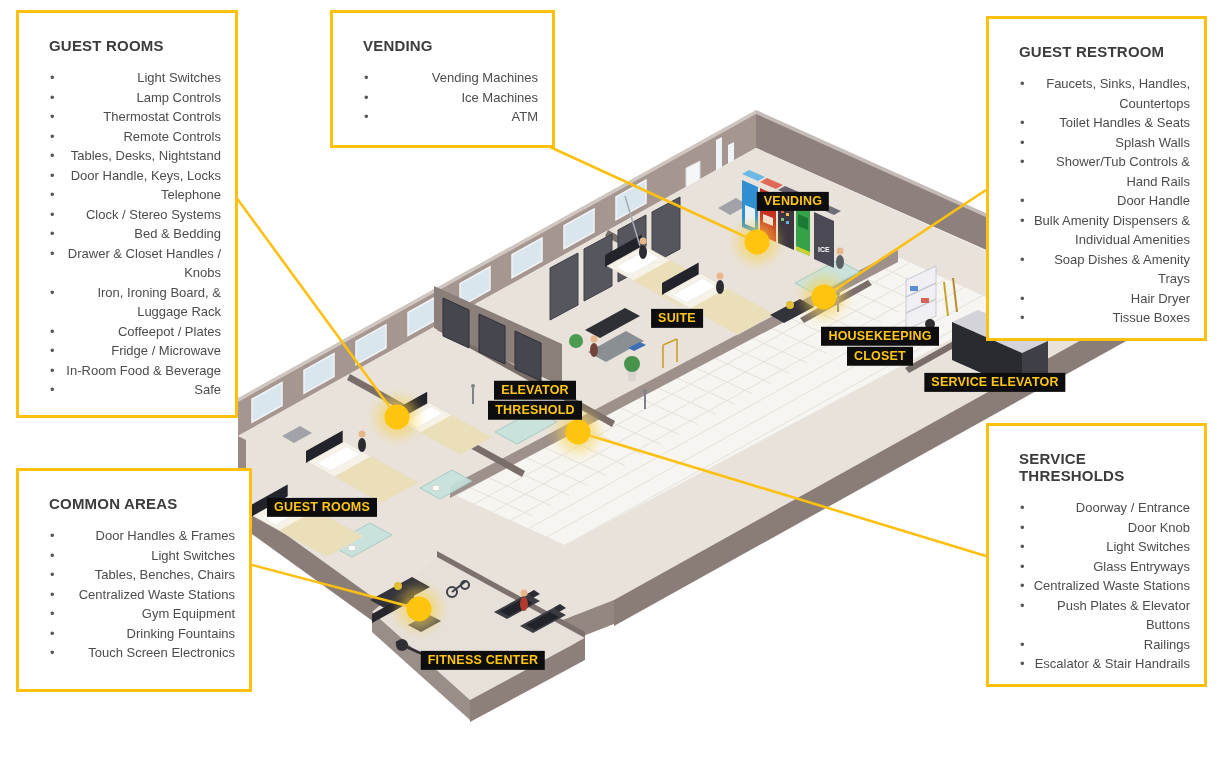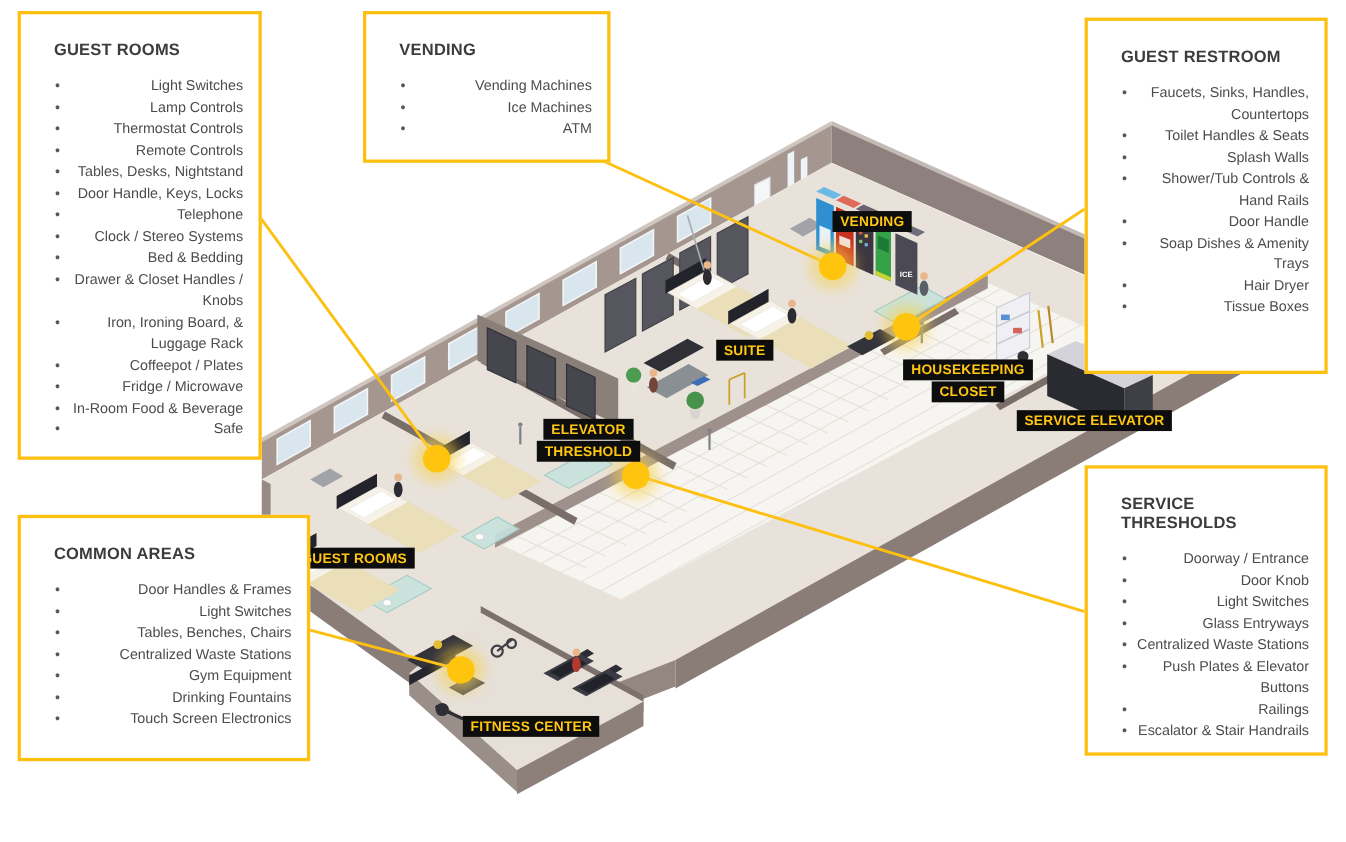--- a/index.html
+++ b/index.html
@@ -27,21 +27,21 @@
     margin:0 0 14px 0;font-size:15px;font-weight:700;color:var(--title-text);
     letter-spacing:.2px;
   }
   .callout ul{margin:0;padding:0;list-style:none;font-size:13px;color:var(--body-text);text-align:right;}
   .callout li{position:relative;padding-left:13px;line-height:1.5;}
   .callout li::before{content:"\2022";position:absolute;left:1px;color:#57585A;}
 
   #box-guest-rooms{left:16px;top:10px;width:222px;min-height:408px;}
   #box-vending{left:330px;top:10px;width:225px;min-height:138px;}
   #box-guest-restroom{left:986px;top:16px;width:221px;min-height:324px;}
-  #box-common-areas{left:16px;top:468px;width:266px;min-height:224px;}
+  #box-common-areas{left:16px;top:468px;width:236px;min-height:224px;}
   #box-elevator-thresholds{left:986px;top:423px;width:221px;min-height:257px;}
 
   
   .map-label{
     position:absolute;z-index:20;transform:translate(-50%,-50%);
     text-align:center;font-weight:700;font-size:12.5px;letter-spacing:.2px;
     color:var(--label-text);line-height:1.62;
   }
   .map-label > span{
     background:var(--label-bg);padding:2.5px 7px;
@@ -370,20 +370,21 @@
       </ul>
 </div>
 <div class="callout" id="box-guest-restroom">
   <h2>GUEST RESTROOM</h2>
   <ul>
         <li>Faucets, Sinks, Handles, Countertops</li>
         <li>Toilet Handles &amp; Seats</li>
         <li>Splash Walls</li>
         <li>Shower/Tub Controls &amp; Hand Rails</li>
         <li>Door Handle</li>
+        <li>Bulk Amenity Dispensers &amp; Individual Amenities</li>
         <li>Soap Dishes &amp; Amenity Trays</li>
         <li>Hair Dryer</li>
         <li>Tissue Boxes</li>
       </ul>
 </div>
 <div class="callout" id="box-common-areas">
   <h2>COMMON AREAS</h2>
   <ul>
         <li>Door Handles &amp; Frames</li>
         <li>Light Switches</li>

